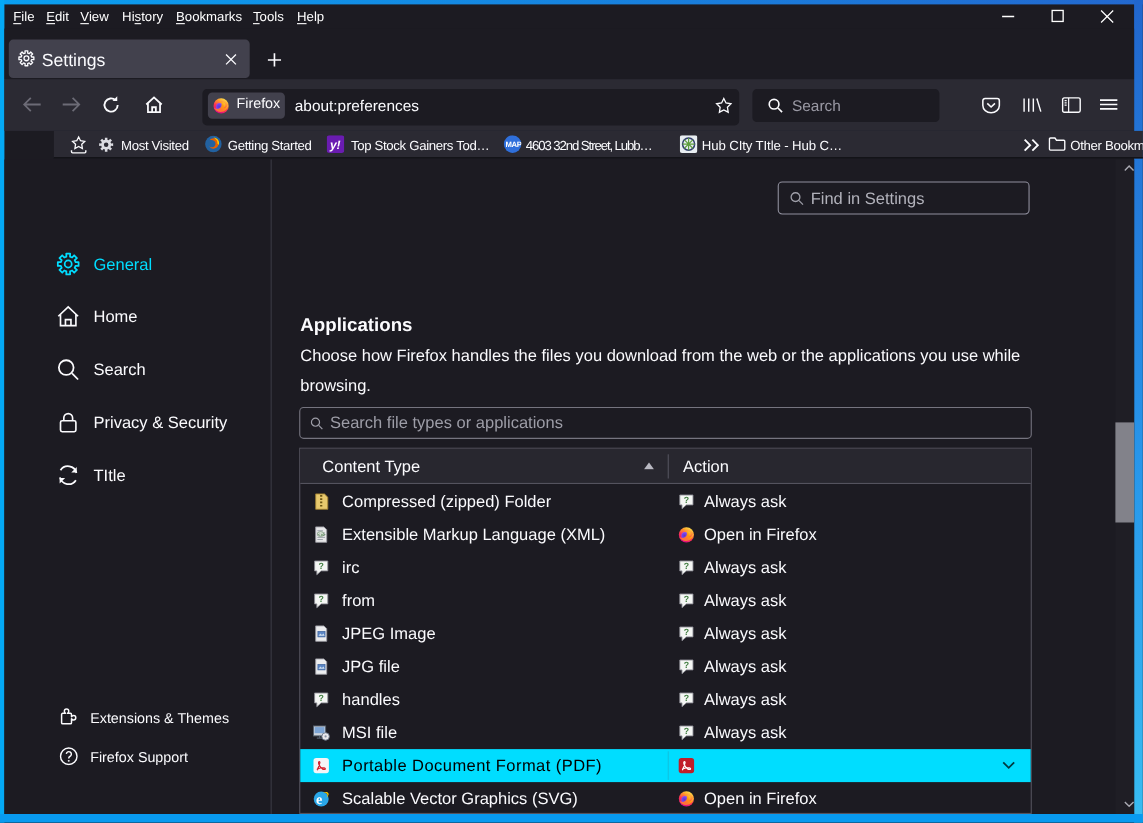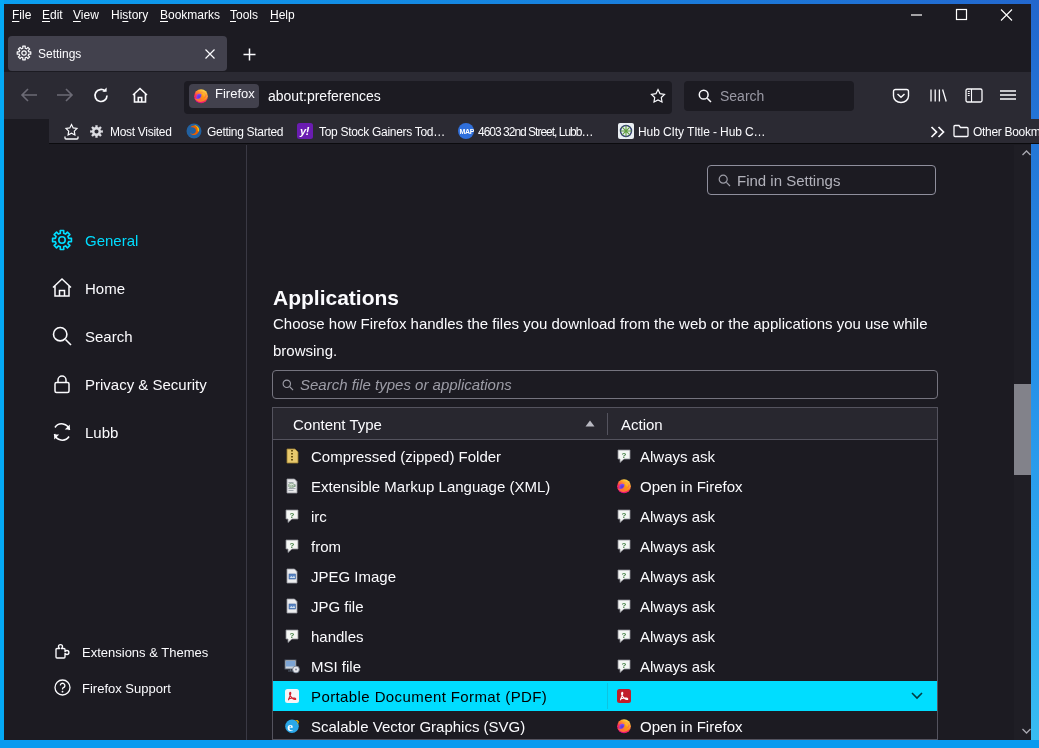--- a/index.html
+++ b/index.html
@@ -25,23 +25,23 @@
 #ffchip { position:absolute; left:5px; top:3px; height:24px; width:70px; background:#42414d; border-radius:4px; }
 #searchbar { position:absolute; left:680px; top:9px; width:170px; height:30px; background:#1c1b22; border-radius:4px; }
 
 #bmbar { position:absolute; left:4px; top:119px; width:1027px; height:25px; background:#2b2a33; border-bottom:1px solid #0b0b0e; color:#fbfbfe; font-size:12px; letter-spacing:-0.3px;margin-left:45px; }
 
 #content { position:absolute; left:4px; top:145px; width:1027px; height:595px; background:#1c1b22; color:#fbfbfe; font-size:15px; }
 #sideline { position:absolute; left:242px; top:0; width:1px; height:595px; background:#3a3944; }
 .sideitem { position:absolute; left:47px; color:#fbfbfe; font-size:15px; }
 .sidetxt { position:absolute; left:34px; top:3px; white-space:nowrap; }
 #findbox { position:absolute; left:703px; top:20px; width:229px; height:30px; border:1px solid #8f8f9d; border-radius:4px; color:#b2b2bb; font-size:15px; }
-#appsh { position:absolute; left:269px; top:141px; font-size:21px; font-weight:bold; white-space:nowrap; }
+#appsh { position:absolute; left:269px; top:141px; font-size:17px; font-weight:bold; white-space:nowrap; }
 .desc { position:absolute; left:269px; color:#fbfbfe; font-size:15px; white-space:nowrap; }
-#filterbox { position:absolute; left:268px; top:225px; width:666px; height:29px; border:1px solid #75747f; border-radius:4px; color:#9d9da7; font-size:15px;font-style:italic; }
+#filterbox { position:absolute; left:268px; top:225px; width:666px; height:29px; border:1px solid #75747f; border-radius:4px; color:#9d9da7; font-size:15px; }
 #tbl { position:absolute; left:268px; top:262px; width:666px; height:333px; border:1px solid #54535e; }
 #thead { position:absolute; left:0; top:0; width:664px; height:32px; background:#28272f; border-bottom:1px solid #54535e; color:#fbfbfe; }
 .row { position:absolute; left:0; width:664px; height:30px; white-space:nowrap; }
 .row.sel { background:#00ddff; color:#000; }
 .rowtxt { position:absolute; left:38px; top:7px; }
 .acttxt { position:absolute; left:367px; top:7px;text-align:center; }
 .rowico { position:absolute; left:11px; top:7px; width:16px; height:16px; }
 .actico { position:absolute; left:343px; top:7px; width:16px; height:16px; }
 
 #sbar { position:absolute; left:1010px; top:0; width:17px; height:595px; background:#1f1e25; }
@@ -79,21 +79,21 @@
       <path d="M17 5.5l11 11M28 5.5l-11 11" stroke="#fff" stroke-width="1.1"></path>
     </svg>
 </div>
 
 <div id="tabbar">
   <div id="tab">
     <svg class="ic" style="left:8px;top:9px" width="16" height="16" viewBox="0 0 16 16" fill="none" stroke="#fbfbfe" stroke-width="1.2" stroke-linejoin="round">
         <circle cx="8" cy="8" r="2.2"></circle>
         <path d="M6.74 1.22 L9.26 1.22 L9.17 3.24 L10.53 3.81 L11.91 2.31 L13.69 4.09 L12.19 5.47 L12.76 6.83 L14.78 6.74 L14.78 9.26 L12.76 9.17 L12.19 10.53 L13.69 11.91 L11.91 13.69 L10.53 12.19 L9.17 12.76 L9.26 14.78 L6.74 14.78 L6.83 12.76 L5.47 12.19 L4.09 13.69 L2.31 11.91 L3.81 10.53 L3.24 9.17 L1.22 9.26 L1.22 6.74 L3.24 6.83 L3.81 5.47 L2.31 4.09 L4.09 2.31 L5.47 3.81 L6.83 3.24Z"></path>
       </svg>
-    <span style="position:absolute;left:30px;top:11px;font-size:12px">Settings</span>
+    <span style="position:absolute;left:30px;top:11px;font-size:16px">Settings</span>
     <svg class="ic" style="left:196px;top:12px" width="12" height="12" viewBox="0 0 12 12">
         <path d="M1.5 1.5l9 9M10.5 1.5l-9 9" stroke="#fbfbfe" stroke-width="1.2"></path>
       </svg>
   </div>
   <svg class="ic" style="left:239px;top:22px" width="13" height="13" viewBox="0 0 13 13">
       <path d="M6.5 0.5v12M0.5 6.5h12" stroke="#fbfbfe" stroke-width="1.5"></path>
     </svg>
 </div>
 
 <div id="navbar">
@@ -280,21 +280,21 @@
         <path d="M7 9.5V7a4 4 0 0 1 8 0v2.5"></path>
       </svg>
     <span class="sidetxt">Privacy &amp; Security</span>
   </div>
   <div class="sideitem" style="top:276px">
     <svg width="22" height="22" viewBox="0 0 22 22" fill="none" stroke="#fbfbfe" stroke-width="1.6">
         <path d="M18.5 9a8 8 0 0 0-14.5-2.5M3.5 13a8 8 0 0 0 14.5 2.5"></path>
         <path d="M18.8 3.5v5h-5z" fill="#fbfbfe" stroke="none"></path>
         <path d="M3.2 18.5v-5h5z" fill="#fbfbfe" stroke="none"></path>
       </svg>
-    <span class="sidetxt">Lubb</span>
+    <span class="sidetxt">TItle</span>
   </div>
   <div class="sideitem" style="top:498px;font-size:13px;left:50px">
     <svg width="17" height="17" viewBox="0 0 17 17" fill="none" stroke="#fbfbfe" stroke-width="1.35" stroke-linejoin="round">
         <path d="M3 5.5h2.6c-.7-.5-1.1-1.2-1.1-1.9 0-1.1.9-2 2-2s2 .9 2 2c0 .7-.4 1.4-1.1 1.9H10a1 1 0 0 1 1 1v2.1c.5-.7 1.2-1.1 1.9-1.1 1.1 0 2 .9 2 2s-.9 2-2 2c-.7 0-1.4-.4-1.9-1.1V14a1 1 0 0 1-1 1H3a1 1 0 0 1-1-1V6.5a1 1 0 0 1 1-1z"></path>
       </svg>
     <span class="sidetxt" style="left:28px;top:2px">Extensions &amp; Themes</span>
   </div>
   <div class="sideitem" style="top:534px;font-size:13px;left:50px">
     <svg width="17" height="17" viewBox="0 0 17 17" fill="none" stroke="#fbfbfe" stroke-width="1.3">
         <circle cx="8.5" cy="8.5" r="7.5"></circle>

